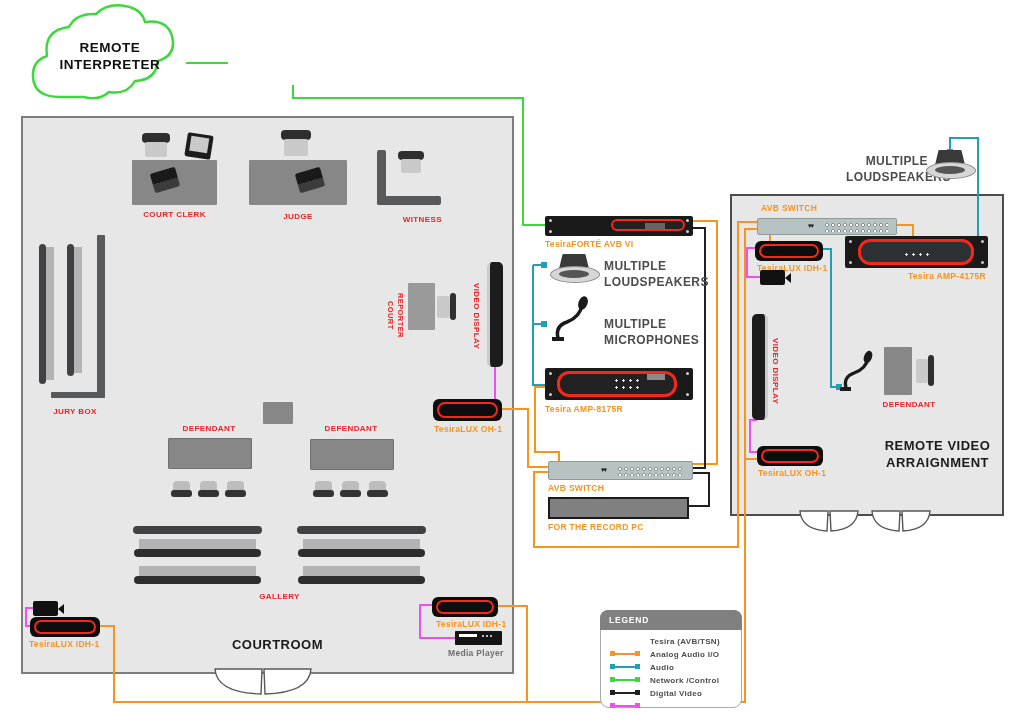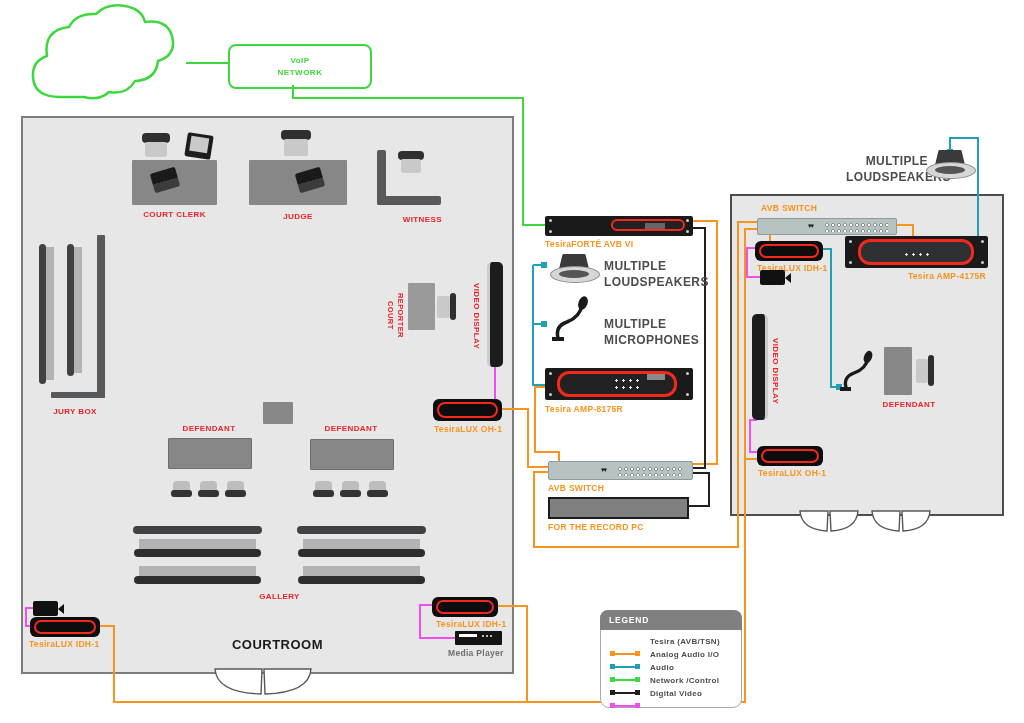--- a/index.html
+++ b/index.html
@@ -135,23 +135,21 @@
 
     <g stroke="#F04FF0" stroke-width="2" fill="none">
       <path d="M495,367 V400"></path>
       <path d="M432,605 H420 V638 H455"></path>
       <path d="M33,608 H26 V626 H31"></path>
       <path d="M755,248 H747 V277 H760"></path>
       <path d="M757,420 H750 V452 H757"></path>
     </g>
   </svg>
 
-  <div class="voipbox">
-    <span style="width:60px;">VoIP NETWORK</span>
-  </div>
+  <div class="cloudtxt" style="left:50px;top:40px;width:120px;">REMOTE INTERPRETER</div>
 
   <div class="chair-top" style="left:142px;top:133px;width:28px;height:10px;"></div>
   <div class="chair-body" style="left:145px;top:142px;width:22px;height:15px;"></div>
   <div class="desk" style="left:132px;top:160px;width:85px;height:45px;"></div>
   <div class="monitor" style="left:186px;top:134px;transform:rotate(9deg);">
       <i></i>
     </div>
   <div class="laptop" style="left:152px;top:170px;transform:rotate(-16deg);"></div>
   <div class="lbl" style="left:132px;top:210px;width:85px;">COURT CLERK</div>
 
@@ -318,20 +316,21 @@
     <path d="M6,38 q-3,-11 8,-15 q12,-4 14,-15" stroke="#1a1a1a" stroke-width="3.2" fill="none"></path>
     <ellipse cx="28" cy="7" rx="4" ry="6.5" fill="#1a1a1a" transform="rotate(20 28 7)"></ellipse>
     <rect x="0" y="37" width="11" height="4" fill="#1a1a1a"></rect>
   </svg>
 
   <div class="desk" style="left:884px;top:347px;width:28px;height:48px;"></div>
   <div class="chair-body" style="left:916px;top:359px;width:12px;height:24px;"></div>
   <div class="chair-top" style="left:928px;top:355px;width:6px;height:31px;"></div>
   <div class="lbl" style="left:878px;top:400px;width:62px;">DEFENDANT</div>
 
+  <div class="ttl" style="left:880px;top:438px;width:115px;">REMOTE VIDEO ARRAIGNMENT</div>
 
   <div class="lux" style="left:757px;top:446px;width:66px;height:20px;">
       <i></i>
     </div>
   <div class="dlbl" style="left:758px;top:468px;">TesiraLUX OH-1</div>
 
   <div id="legend">
     <div class="hdr">LEGEND</div>
     <div class="litem" style="top:27px;">
       <span class="sw" style="color: rgb(247, 148, 29);"><i class="l"></i><i class="r"></i></span>

